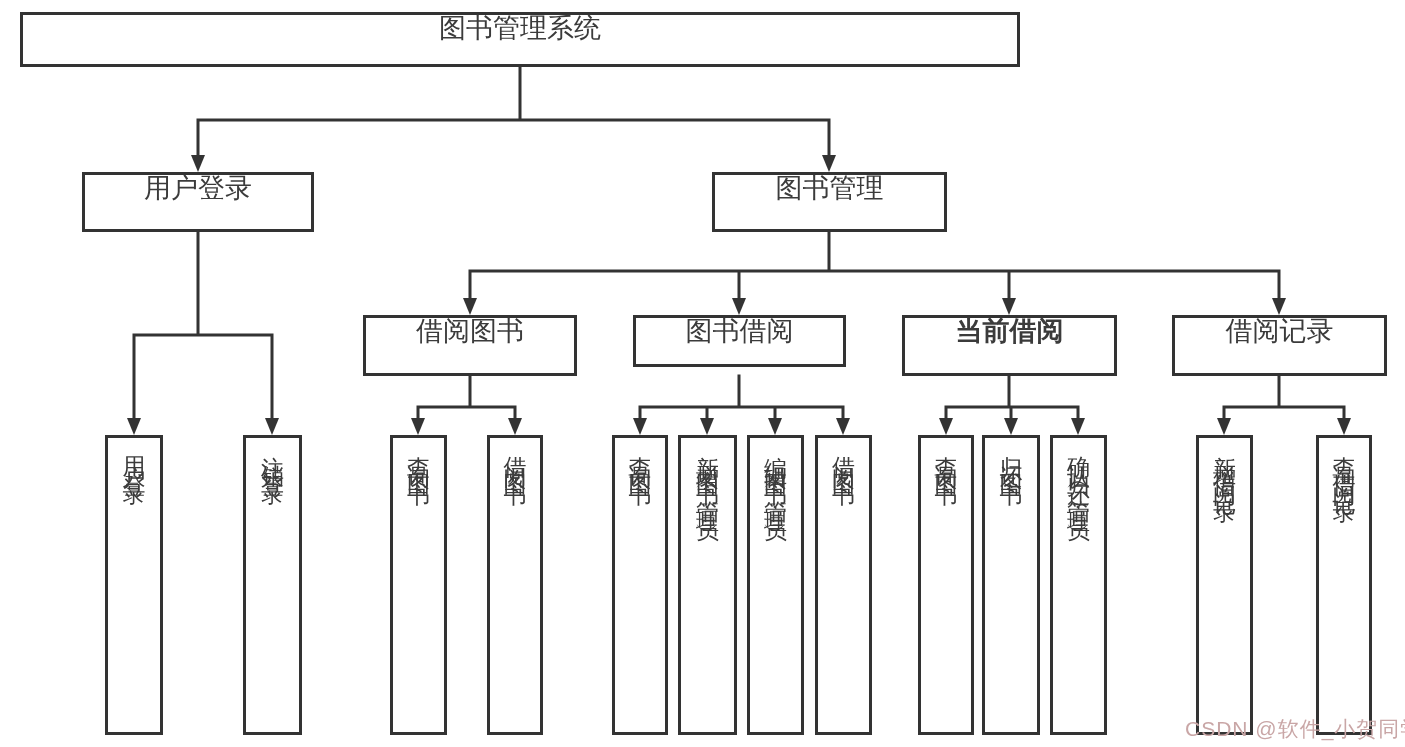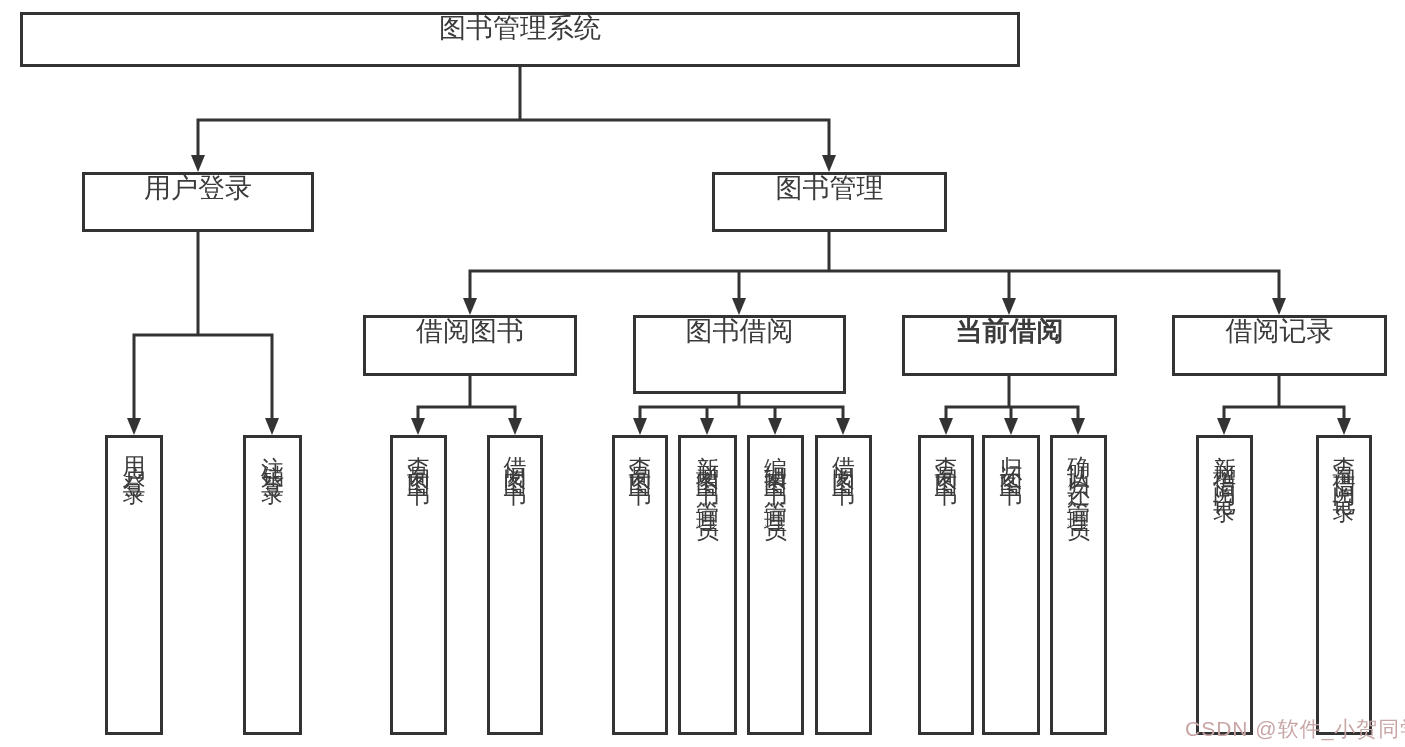--- a/index.html
+++ b/index.html
@@ -78,21 +78,21 @@
   <div class="node" style="left:82px;top:172px;width:232px;height:60px;">
     <span class="hlabel">用户登录</span>
   </div>
   <div class="node" style="left:712px;top:172px;width:235px;height:60px;">
     <span class="hlabel">图书管理</span>
   </div>
 
   <div class="node" style="left:363px;top:315px;width:214px;height:61px;">
     <span class="hlabel">借阅图书</span>
   </div>
-  <div class="node" style="left:633px;top:315px;width:213px;height:79px;">
+  <div class="node" style="left:633px;top:315px;width:213px;height:52px;">
     <span class="hlabel">图书借阅</span>
   </div>
   <div class="node" style="left:902px;top:315px;width:215px;height:61px;font-weight:bold;">
     <span class="hlabel">当前借阅</span>
   </div>
   <div class="node" style="left:1172px;top:315px;width:215px;height:61px;">
     <span class="hlabel">借阅记录</span>
   </div>
 
   <div class="node leaf" style="left:105px;width:58px;">

